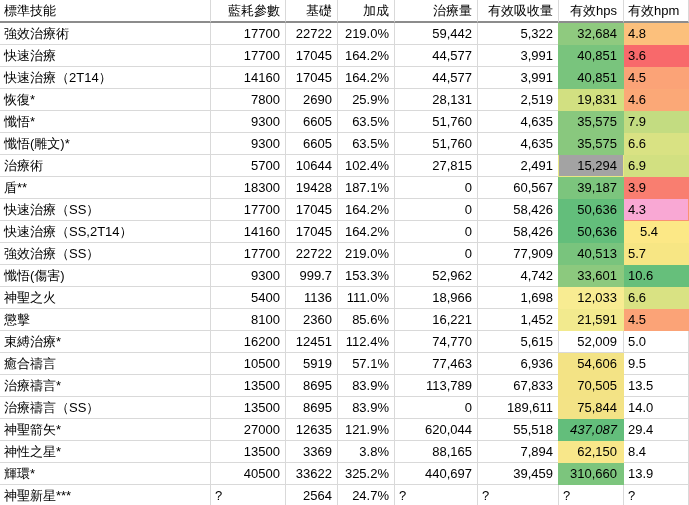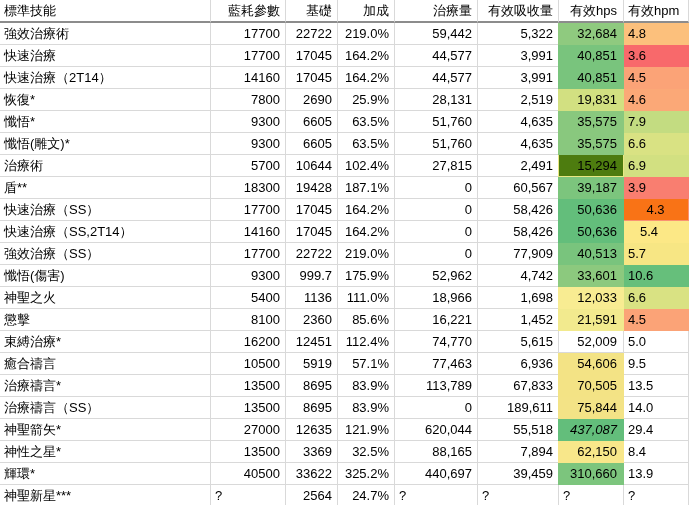--- a/index.html
+++ b/index.html
@@ -128,42 +128,42 @@
           <td class="c6" style="background: rgb(137, 200, 126); border-right-color: rgb(137, 200, 126); border-bottom-color: rgb(137, 200, 126); border-left-color: rgb(137, 200, 126);">35,575</td>
           <td class="c7" style="background: rgb(217, 226, 131); border-right-color: rgb(217, 226, 131); border-bottom-color: rgb(217, 226, 131);">6.6</td>
         </tr>
         <tr>
           <td class="c0">治療術</td>
           <td class="c1">5700</td>
           <td class="c2">10644</td>
           <td class="c3">102.4%</td>
           <td class="c4">27,815</td>
           <td class="c5">2,491</td>
-          <td class="c6" style="background: #4d7c0f; border-right-color: rgb(233, 232, 132); border-bottom-color: rgb(233, 232, 132); border-left-color: rgb(233, 232, 132); margin-left: 34px;">15,294</td>
+          <td class="c6" style="background: #a3a3a3; border-right-color: rgb(233, 232, 132); border-bottom-color: rgb(233, 232, 132); border-left-color: rgb(233, 232, 132); margin-left: 34px;">15,294</td>
           <td class="c7" style="background: rgb(210, 224, 129); border-right-color: rgb(210, 224, 129); border-bottom-color: rgb(210, 224, 129);">6.9</td>
         </tr>
         <tr>
           <td class="c0">盾**</td>
           <td class="c1">18300</td>
           <td class="c2">19428</td>
           <td class="c3">187.1%</td>
           <td class="c4">0</td>
           <td class="c5">60,567</td>
           <td class="c6" style="background: rgb(124, 197, 125); border-right-color: rgb(124, 197, 125); border-bottom-color: rgb(124, 197, 125); border-left-color: rgb(124, 197, 125);">39,187</td>
           <td class="c7" style="background: rgb(249, 126, 112); border-right-color: rgb(249, 126, 112); border-bottom-color: rgb(249, 126, 112);">3.9</td>
         </tr>
         <tr>
           <td class="c0">快速治療（SS）</td>
           <td class="c1">17700</td>
           <td class="c2">17045</td>
           <td class="c3">164.2%</td>
           <td class="c4">0</td>
           <td class="c5">58,426</td>
           <td class="c6" style="background: rgb(99, 190, 123); border-right-color: rgb(99, 190, 123); border-bottom-color: rgb(99, 190, 123); border-left-color: rgb(99, 190, 123);">50,636</td>
-          <td class="c7" style="background: #f97316; border-right-color: rgb(250, 146, 115); border-bottom-color: rgb(250, 146, 115); text-align: center;">4.3</td>
+          <td class="c7" style="background: #f9a8d4; border-right-color: rgb(250, 146, 115); border-bottom-color: rgb(250, 146, 115);">4.3</td>
         </tr>
         <tr>
           <td class="c0">快速治療（SS,2T14）</td>
           <td class="c1">14160</td>
           <td class="c2">17045</td>
           <td class="c3">164.2%</td>
           <td class="c4">0</td>
           <td class="c5">58,426</td>
           <td class="c6" style="background: rgb(99, 190, 123); border-right-color: rgb(99, 190, 123); border-bottom-color: rgb(99, 190, 123); border-left-color: rgb(99, 190, 123);">50,636</td>
           <td class="c7" style="background: rgb(252, 232, 134); border-right-color: rgb(252, 232, 134); border-bottom-color: rgb(252, 232, 134); padding-left: 16px;">5.4</td>
@@ -175,21 +175,21 @@
           <td class="c3">219.0%</td>
           <td class="c4">0</td>
           <td class="c5">77,909</td>
           <td class="c6" style="background: rgb(121, 196, 125); border-right-color: rgb(121, 196, 125); border-bottom-color: rgb(121, 196, 125); border-left-color: rgb(121, 196, 125);">40,513</td>
           <td class="c7" style="background: rgb(247, 230, 132); border-right-color: rgb(247, 230, 132); border-bottom-color: rgb(247, 230, 132);">5.7</td>
         </tr>
         <tr>
           <td class="c0">懺悟(傷害)</td>
           <td class="c1">9300</td>
           <td class="c2">999.7</td>
-          <td class="c3">175.9%</td>
+          <td class="c3">153.3%</td>
           <td class="c4">52,962</td>
           <td class="c5">4,742</td>
           <td class="c6" style="background: rgb(140, 201, 126); border-right-color: rgb(140, 201, 126); border-bottom-color: rgb(140, 201, 126); border-left-color: rgb(140, 201, 126);">33,601</td>
           <td class="c7" style="background: rgb(102, 191, 123); border-right-color: rgb(102, 191, 123); border-bottom-color: rgb(102, 191, 123);">10.6</td>
         </tr>
         <tr>
           <td class="c0">神聖之火</td>
           <td class="c1">5400</td>
           <td class="c2">1136</td>
           <td class="c3">111.0%</td>
@@ -255,21 +255,21 @@
           <td class="c3">121.9%</td>
           <td class="c4">620,044</td>
           <td class="c5">55,518</td>
           <td class="c6" style="background: rgb(99, 190, 123); border-right-color: rgb(99, 190, 123); border-bottom-color: rgb(99, 190, 123); border-left-color: rgb(99, 190, 123); font-style: italic;">437,087</td>
           <td class="c7">29.4</td>
         </tr>
         <tr>
           <td class="c0">神性之星*</td>
           <td class="c1">13500</td>
           <td class="c2">3369</td>
-          <td class="c3">32.5%</td>
+          <td class="c3">3.8%</td>
           <td class="c4">88,165</td>
           <td class="c5">7,894</td>
           <td class="c6" style="background: rgb(248, 231, 138); border-right-color: rgb(248, 231, 138); border-bottom-color: rgb(248, 231, 138); border-left-color: rgb(248, 231, 138);">62,150</td>
           <td class="c7">8.4</td>
         </tr>
         <tr>
           <td class="c0">輝環*</td>
           <td class="c1">40500</td>
           <td class="c2">33622</td>
           <td class="c3">325.2%</td>

